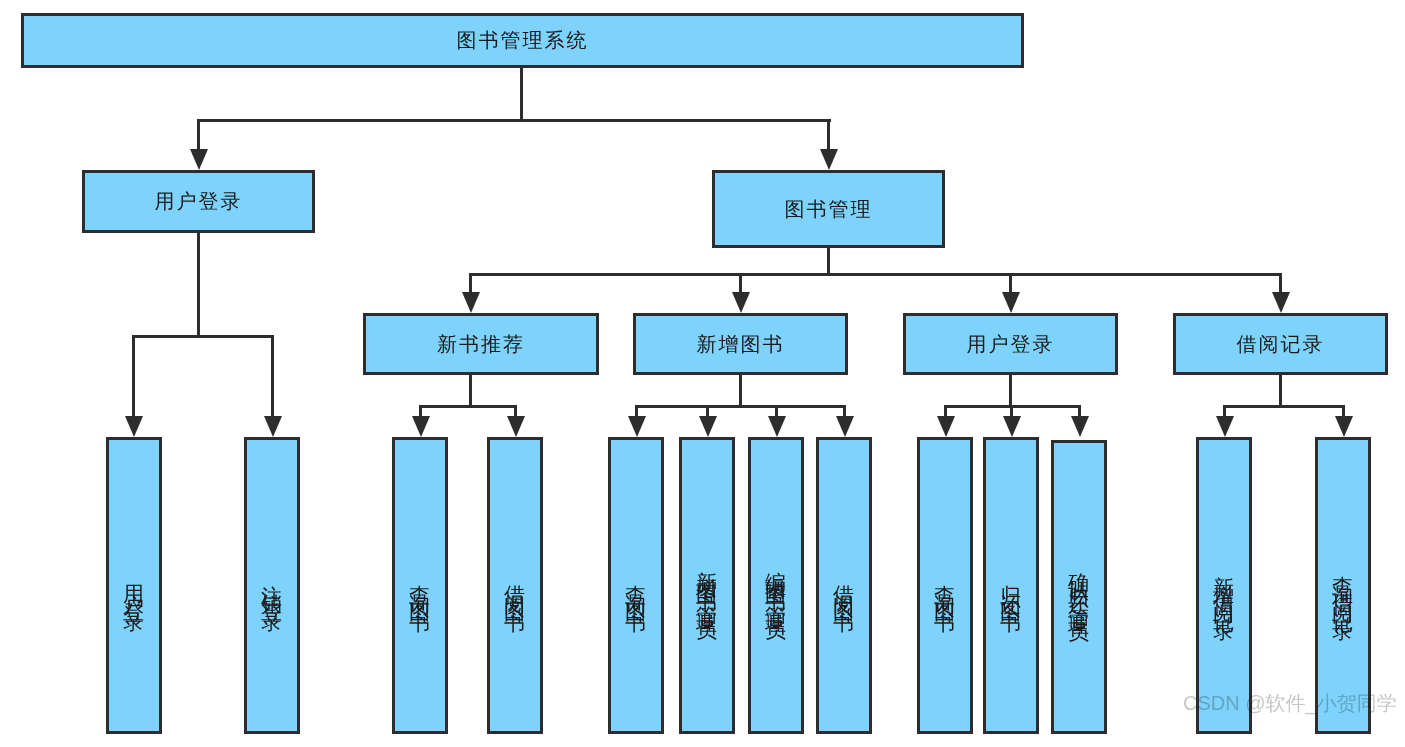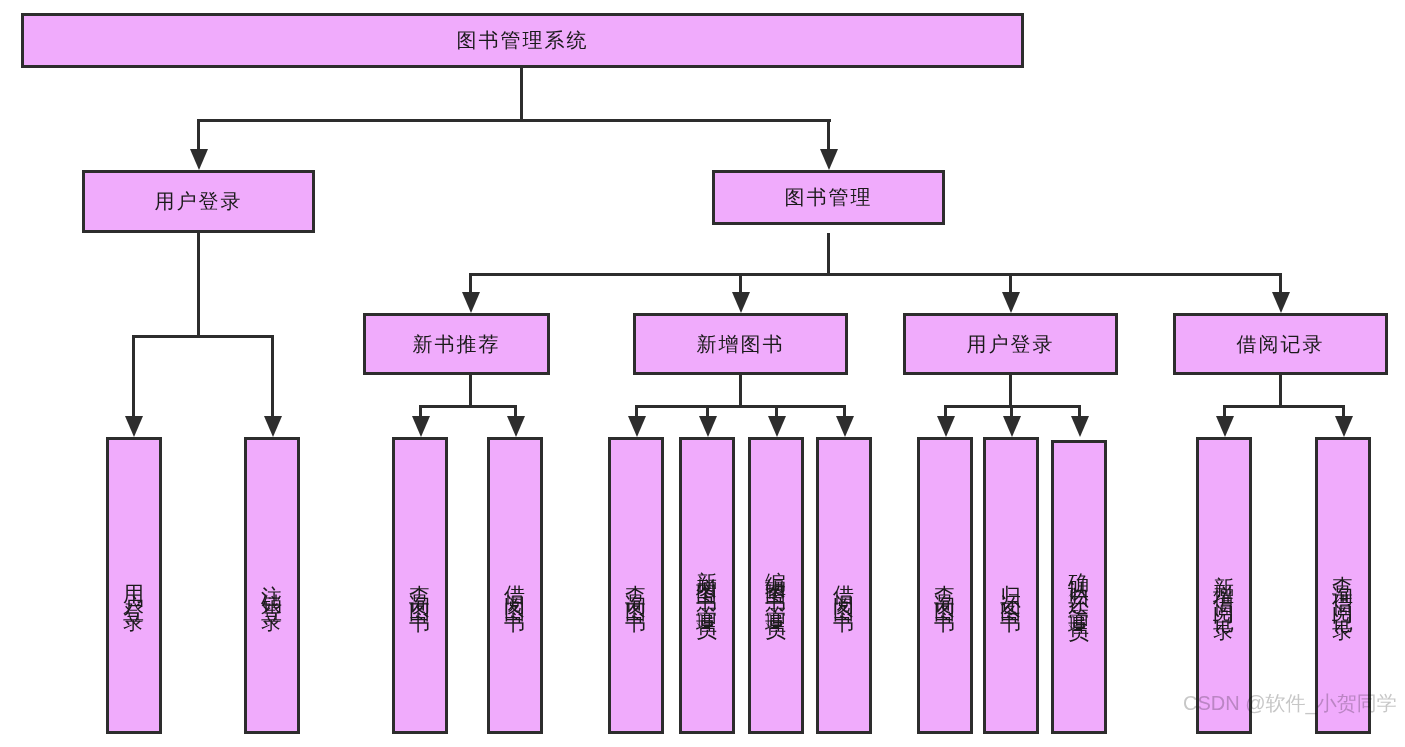--- a/index.html
+++ b/index.html
@@ -6,21 +6,21 @@
     --line:#2d2d2d;
     --text:#1a1a1a;
   }
   html,body{margin:0;padding:0;}
   body{
     width:1405px;height:747px;position:relative;background:#ffffff;
     font-family:"Liberation Sans","DejaVu Sans",sans-serif;
     color:var(--text);overflow:hidden;
   }
   .node{
-    position:absolute;background:#f0abfc;border:3px solid var(--line);
+    position:absolute;background:#7dd3fc;border:3px solid var(--line);
     box-sizing:border-box;display:flex;align-items:center;justify-content:center;
     z-index:2;
   }
   .node .label{
     font-size:20px;letter-spacing:2px;white-space:nowrap;
   }
   .leaf .label{
     writing-mode:vertical-rl;letter-spacing:9px;font-size:21px;line-height:1;
   }
   .hline{position:absolute;height:3px;background:var(--line);z-index:1;}
@@ -41,25 +41,25 @@
 <body>
 
 <div class="node" style="left:21px;top:13px;width:1003px;height:55px;">
   <span class="label">图书管理系统</span>
 </div>
 
 <div class="node" style="left:82px;top:170px;width:233px;height:63px;">
   <span class="label">用户登录</span>
 </div>
 
-<div class="node" style="left:712px;top:170px;width:233px;height:55px;">
+<div class="node" style="left:712px;top:170px;width:233px;height:78px;">
   <span class="label">图书管理</span>
 </div>
 
-<div class="node" style="left:363px;top:313px;width:187px;height:62px;text-align:center;">
+<div class="node" style="left:363px;top:313px;width:236px;height:62px;text-align:center;">
   <span class="label">新书推荐</span>
 </div>
 
 <div class="node" style="left:633px;top:313px;width:215px;height:62px;">
   <span class="label">新增图书</span>
 </div>
 
 <div class="node" style="left:903px;top:313px;width:215px;height:62px;">
   <span class="label">用户登录</span>
 </div>

